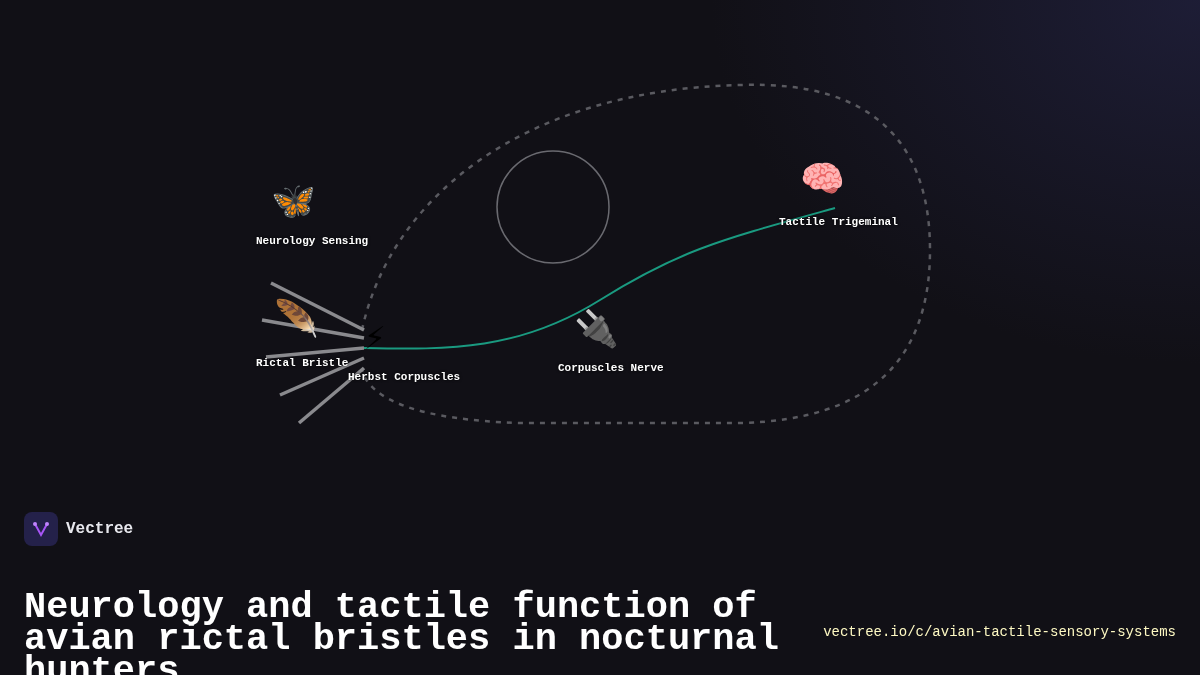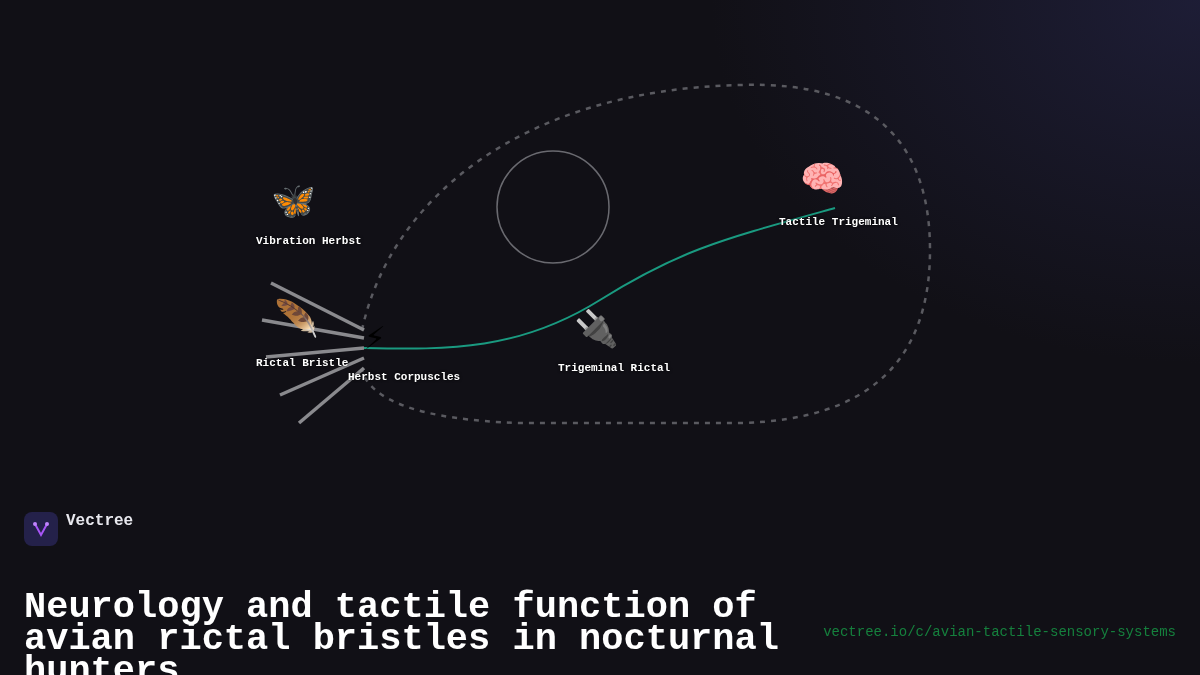--- a/index.html
+++ b/index.html
@@ -13,34 +13,34 @@
     background: radial-gradient(ellipse 700px 520px at 1200px 0px, rgba(40,40,80,0.55), rgba(17,16,22,0) 70%);
     pointer-events: none;
   }
   svg.diagram { position: absolute; left: 0; top: 0; }
   .label {
     position: absolute; color: #ffffff; font-weight: bold; font-size: 11px;
     white-space: nowrap; font-family: "Liberation Mono", "DejaVu Sans Mono", monospace;
     text-shadow: 0 0 3px #000;
   }
   .emoji-el { position: absolute; font-size: 36px; line-height: 40px; }
-  .brand { position: absolute; left: 24px; top: 512px; display: flex; align-items: flex-start; gap: 8px; }
+  .brand { position: absolute; left: 24px; top: 512px; display: flex; align-items: center; gap: 8px; }
   .brand-logo {
     width: 34px; height: 34px; border-radius: 8px; background: #24214a;
     display: flex; align-items: center; justify-content: center;
   }
   .brand-name { color: #e8e8ee; font-size: 16px; font-weight: bold; font-family: "Liberation Mono", monospace; }
   .title {
     position: absolute; left: 24px; top: 550px; width: 800px;
     color: #ffffff; font-weight: bold; font-size: 37px; line-height: 32px;
     font-family: "Liberation Mono", "DejaVu Sans Mono", monospace;
     margin-top: 41px;
   }
   .url {
-    position: absolute; right: 24px; top: 624px; color: #15803d; font-size: 14px;
+    position: absolute; right: 24px; top: 624px; color: #fef9c3; font-size: 14px;
     font-family: "Liberation Mono", monospace;
   }
 </style>
 </head>
 <body>
 
 <div class="glow"></div>
 
 <svg class="diagram" width="1200" height="675">
 
@@ -53,30 +53,30 @@
     <line x1="262" y1="320" x2="364" y2="338"></line>
     <line x1="266" y1="357" x2="364" y2="348"></line>
     <line x1="280" y1="395" x2="364" y2="358"></line>
     <line x1="299" y1="423" x2="364" y2="368"></line>
   </g>
 
   <path d="M 364 348 C 450 350, 520 350, 600 300 C 680 250, 720 240, 835 208" fill="none" stroke="#1a9a80" stroke-width="2"></path>
 </svg>
 
 <span class="emoji-el" style="left:271px;top:184px;">🦋</span>
-<span class="label" style="left:256px;top:235px;">Vibration Herbst</span>
+<span class="label" style="left:256px;top:235px;">Neurology Sensing</span>
 
 <span class="emoji-el" style="left:274px;top:302px;">🪶</span>
 <span class="label" style="left:256px;top:357px;">Rictal Bristle</span>
 
 <span class="emoji-el" style="left:364px;top:320px;">⚡</span>
 <span class="label" style="left:348px;top:371px;">Herbst Corpuscles</span>
 
 <span class="emoji-el" style="left:574px;top:312px;">🔌</span>
-<span class="label" style="left:558px;top:362px;">Trigeminal Rictal</span>
+<span class="label" style="left:558px;top:362px;">Corpuscles Nerve</span>
 
 <span class="emoji-el" style="left:800px;top:162px;">🧠</span>
 <span class="label" style="left:779px;top:216px;">Tactile Trigeminal</span>
 
 <div class="brand">
   <div class="brand-logo">
     <svg width="20" height="20" viewBox="0 0 20 20">
       <path d="M4 5 L10 16 L16 5" fill="none" stroke="#a855f7" stroke-width="2"></path>
       <circle cx="4" cy="5" r="2" fill="#c084fc"></circle>
       <circle cx="16" cy="5" r="2" fill="#c084fc"></circle>

